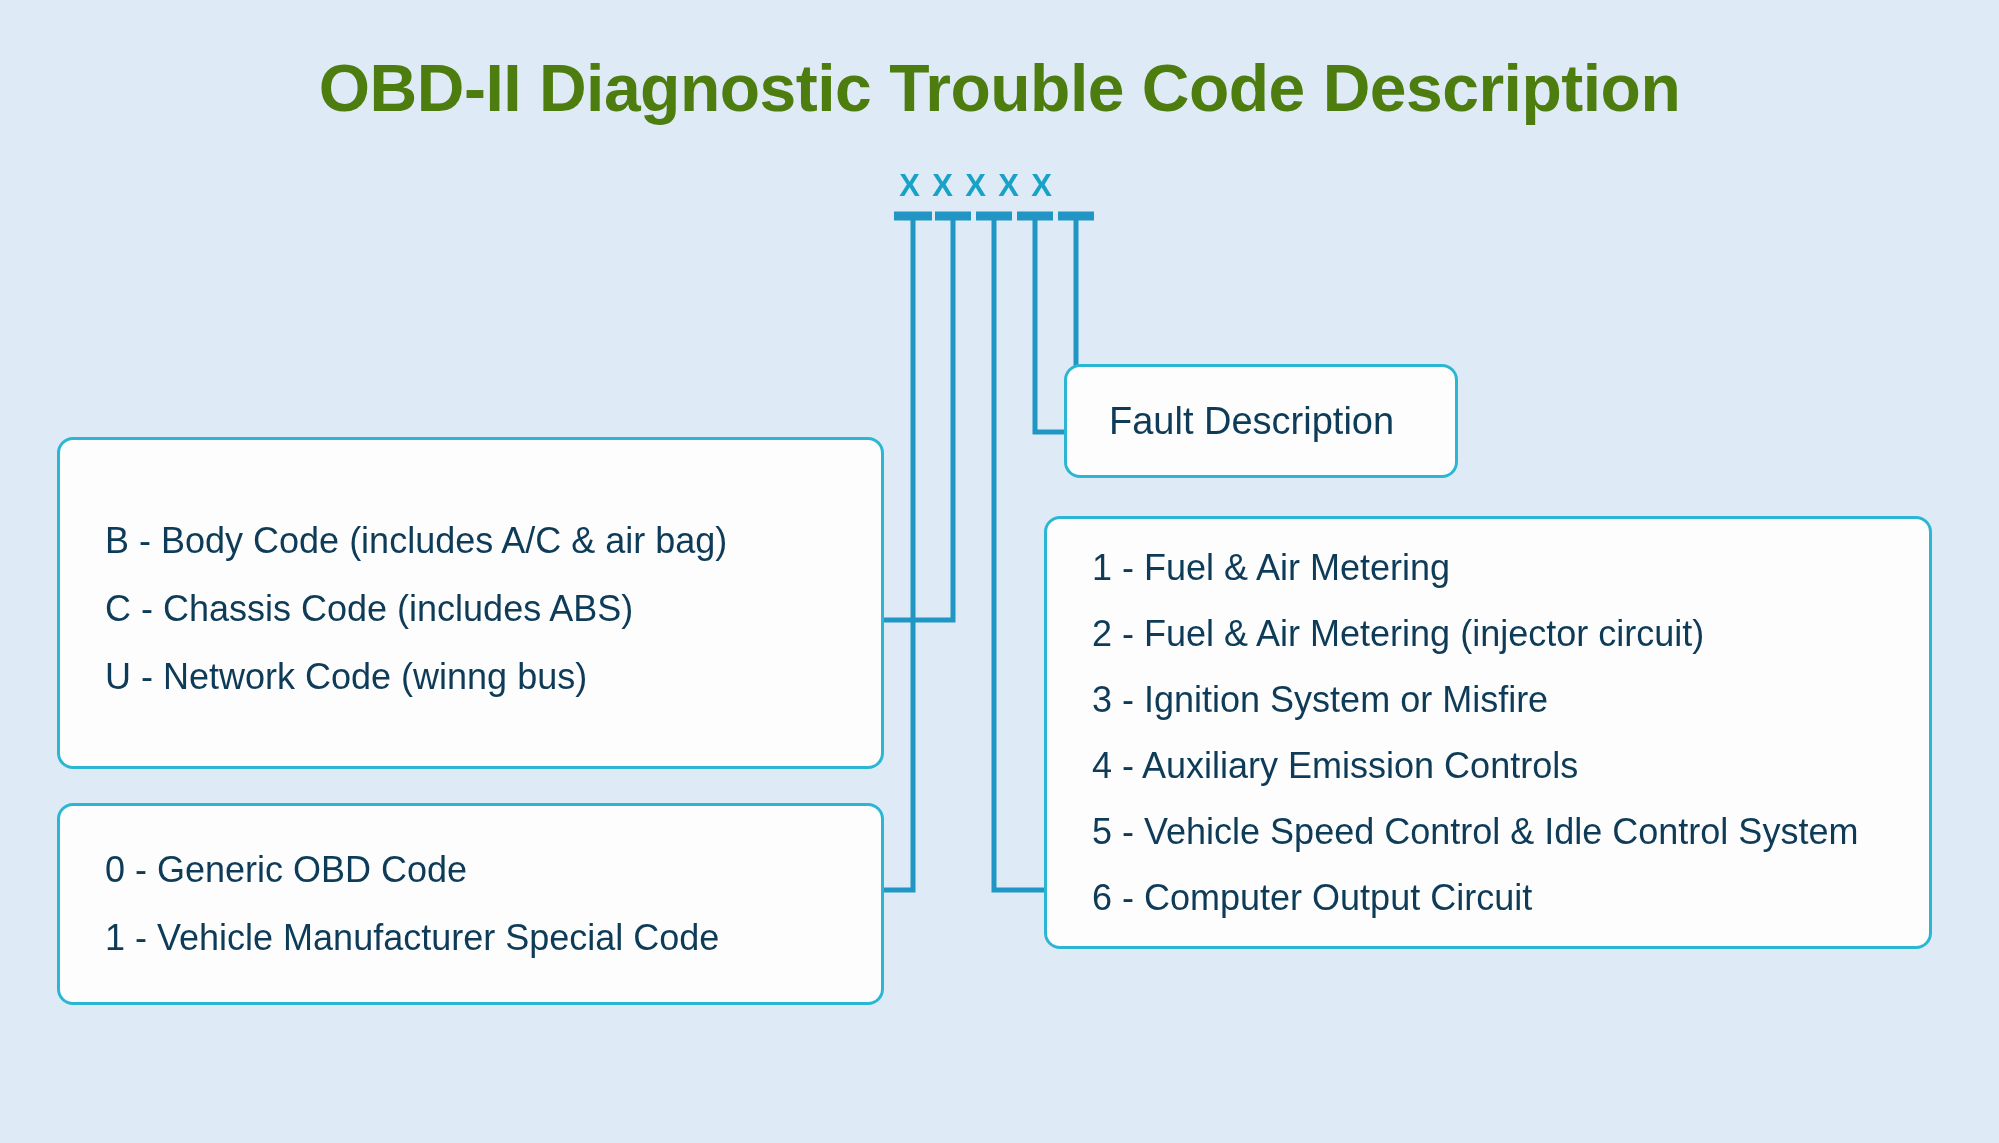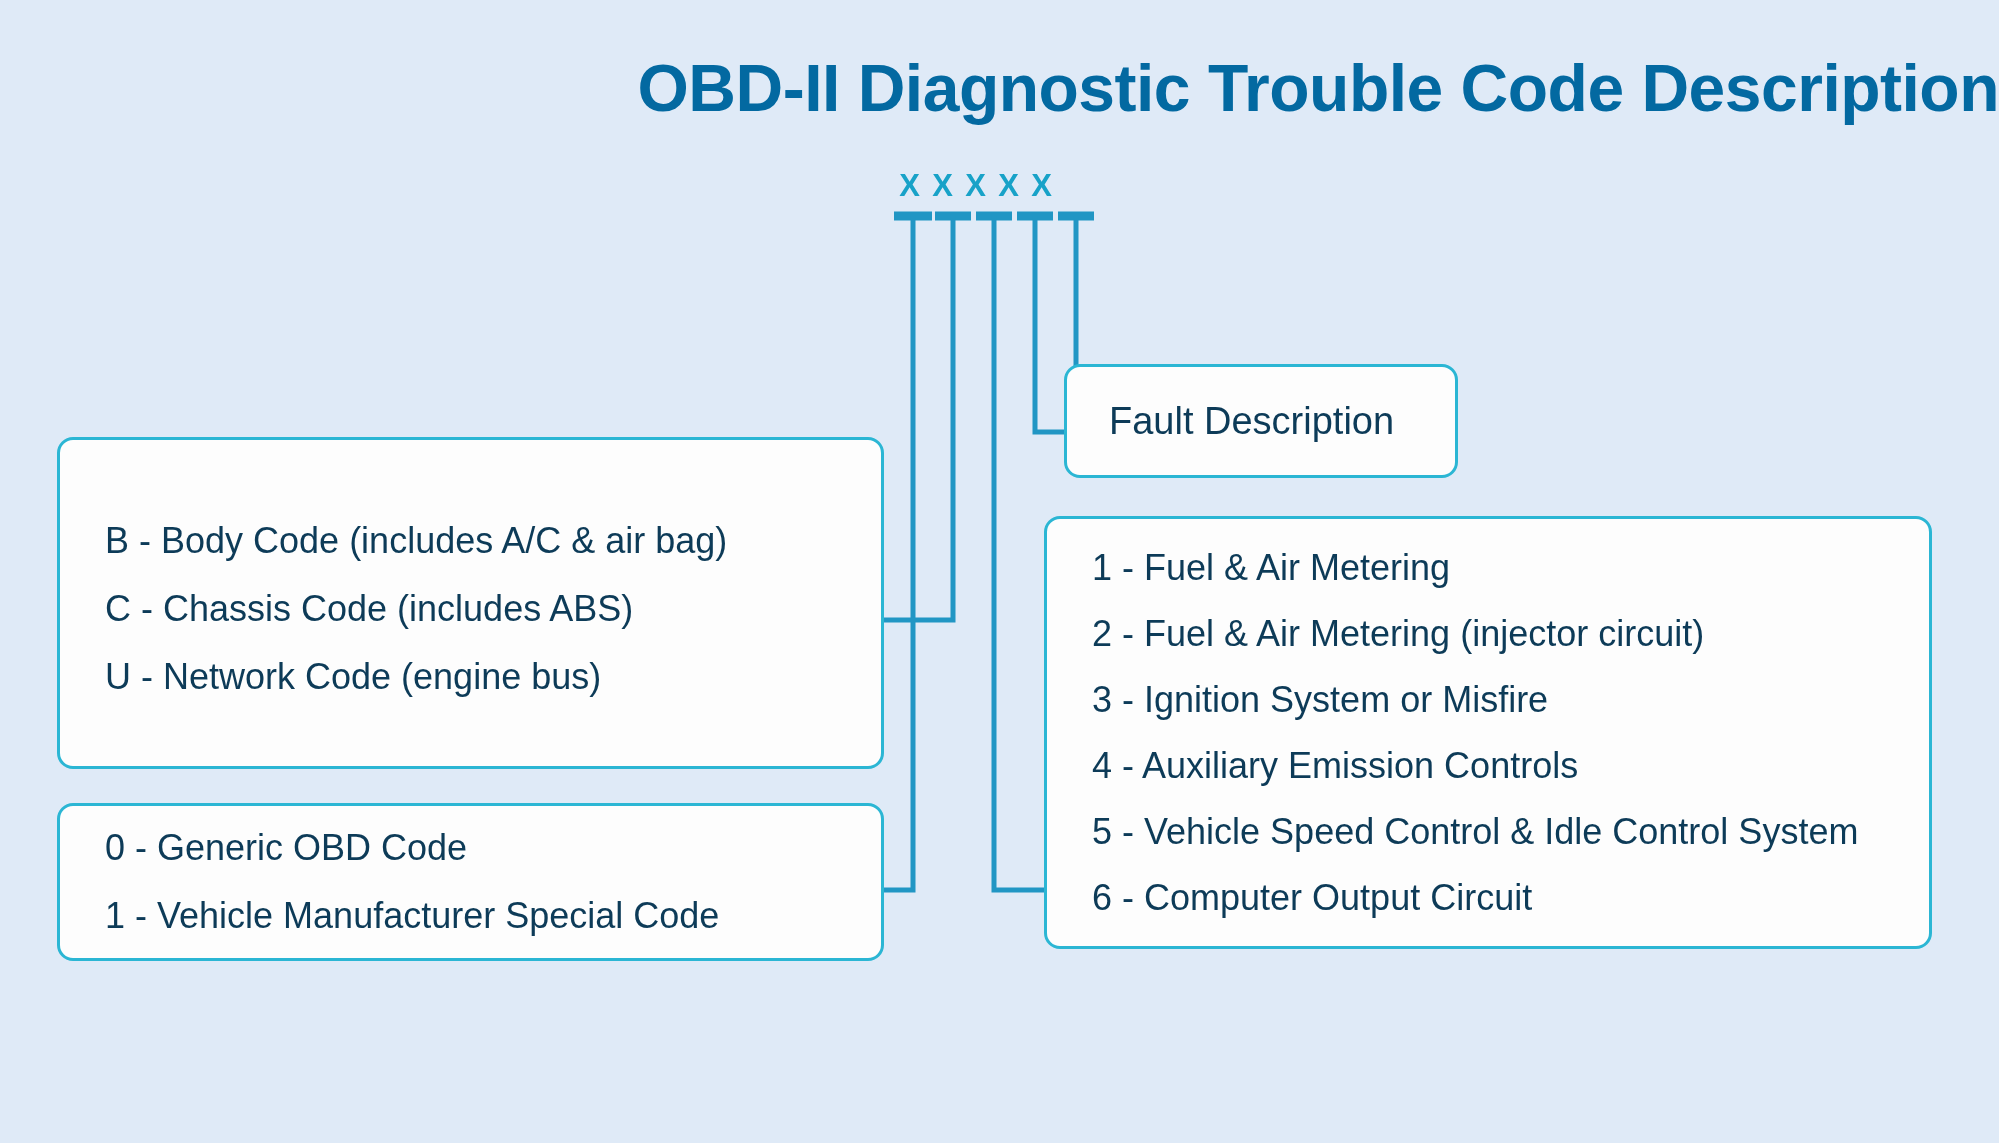--- a/index.html
+++ b/index.html
@@ -17,25 +17,25 @@
     background: #dfeaf7;
     overflow: hidden;
   }
 
   
   #title {
     position: absolute;
     left: 0;
     top: 50px;
     width: 1999px;
-    text-align: right;
+    text-align: center;
     font-size: 66px;
     font-weight: 700;
     letter-spacing: -0.5px;
-    color: #0369a1;
+    color: #4d7c0f;
     font-family: "Liberation Sans", sans-serif;
     white-space: nowrap;
   }
 
   
   #code-chars {
     position: absolute;
     left: 893px;
     top: 170px;
     display: flex;
@@ -87,21 +87,21 @@
     height: 332px;
     padding: 11px 0 0 45px;
   }
   #box-letters .line { margin: 16px 0; }
 
   
   #box-generic {
     left: 57px;
     top: 803px;
     width: 827px;
-    height: 158px;
+    height: 202px;
     padding: 0 0 0 45px;
   }
   #box-generic .line { margin: 16px 0; }
 
   
   #box-fault {
     left: 1064px;
     top: 364px;
     width: 394px;
     height: 114px;
@@ -153,21 +153,21 @@
 
       <path d="M 1035 216 L 1035 432 L 1044 432"></path>
 
       <path d="M 1076 216 L 1076 432 L 1044 432"></path>
     </g>
   </svg>
 
   <div class="box" id="box-letters">
     <div class="line">B - Body Code (includes A/C &amp; air bag)</div>
     <div class="line">C - Chassis Code (includes ABS)</div>
-    <div class="line">U - Network Code (engine bus)</div>
+    <div class="line">U - Network Code (winng bus)</div>
   </div>
 
   <div class="box" id="box-generic">
     <div class="line">0 - Generic OBD Code</div>
     <div class="line">1 - Vehicle Manufacturer Special Code</div>
   </div>
 
   <div class="box" id="box-fault">
     <div class="line">Fault Description</div>
   </div>

